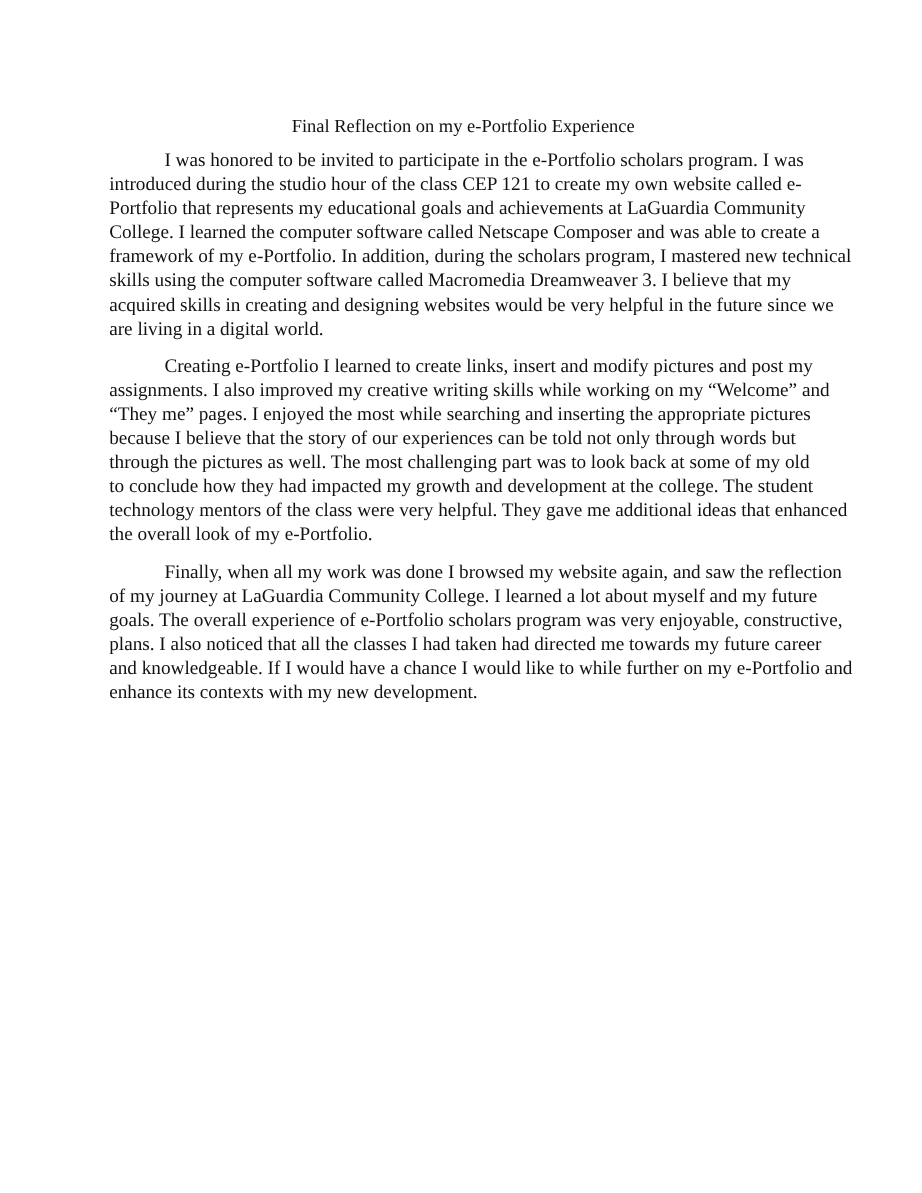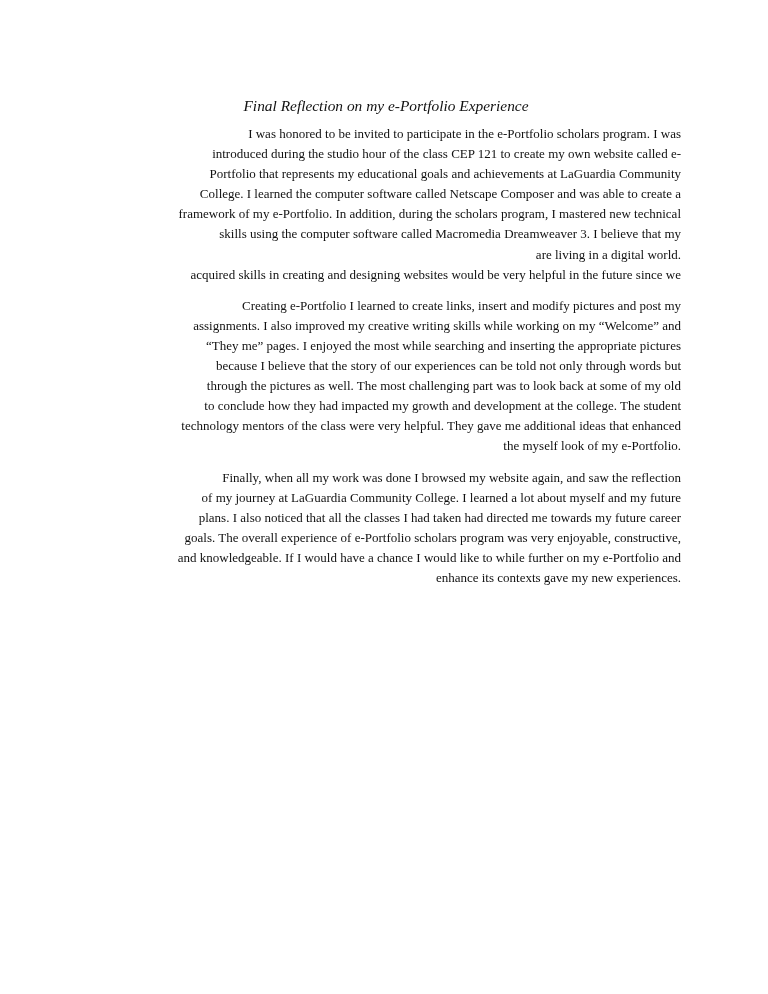--- a/index.html
+++ b/index.html
@@ -20,28 +20,27 @@
       left: 91px;
       top: 96px;
       width: 590px;
     }
     .title {
       text-align: center;
       font-size: 15.4px;
       line-height: 20px;
       margin: 0 0 8px 0;
       font-weight: normal;
-      font-style: italic;
     }
     .para {
-      font-size: 13px;
+      font-size: 16px;
       line-height: 20.1px;
       text-indent: 46px;
       margin: 0 0 11px 0;
-      text-align: right;
+      text-align: left;
       white-space: normal;
     }
     .para .line {
       display: block;
       white-space: nowrap;
     }
     .para .line.first {
       padding-left: 46px;
     }
     .para.lines {
@@ -54,36 +53,36 @@
 <div class="page">
   <h1 class="title">Final Reflection on my e-Portfolio Experience</h1>
 
   <p class="para lines">
     <span class="line first">I was honored to be invited to participate in the e-Portfolio scholars program.  I was</span>
     <span class="line">introduced during the studio hour of the class CEP 121 to create my own website called e-</span>
     <span class="line">Portfolio that represents my educational goals and achievements at LaGuardia Community</span>
     <span class="line">College.  I learned the computer software called Netscape Composer and was able to create a</span>
     <span class="line">framework of my e-Portfolio.  In addition, during the scholars program, I mastered new technical</span>
     <span class="line">skills using the computer software called Macromedia Dreamweaver 3.  I believe that my</span>
+    <span class="line">acquired skills in creating and designing websites would be very helpful in the future since we</span>
     <span class="line">are living in a digital world.</span>
-    <span class="line">acquired skills in creating and designing websites would be very helpful in the future since we</span>
   </p>
 
   <p class="para lines">
     <span class="line first">Creating e-Portfolio I learned to create links, insert and modify pictures and post my</span>
     <span class="line">assignments.  I also improved my creative writing skills while working on my “Welcome” and</span>
     <span class="line">“They me” pages.  I enjoyed the most while searching and inserting the appropriate pictures</span>
     <span class="line">because I believe that the story of our experiences can be told not only through words but</span>
     <span class="line">through the pictures as well.  The most challenging part was to look back at some of my old</span>
     <span class="line">to conclude how they had impacted my growth and development at the college.  The student</span>
     <span class="line">technology mentors of the class were very helpful. They gave me additional ideas that enhanced</span>
-    <span class="line">the myself look of my e-Portfolio.</span>
+    <span class="line">the overall look of my e-Portfolio.</span>
   </p>
 
   <p class="para lines">
     <span class="line first">Finally, when all my work was done I browsed my website again, and saw the reflection</span>
     <span class="line">of my journey at LaGuardia Community College.  I learned a lot about myself and my future</span>
+    <span class="line">goals.  The overall experience of e-Portfolio scholars program was very enjoyable, constructive,</span>
     <span class="line">plans.  I also noticed that all the classes I had taken had directed me towards my future career</span>
-    <span class="line">goals.  The overall experience of e-Portfolio scholars program was very enjoyable, constructive,</span>
     <span class="line">and knowledgeable.  If I would have a chance I would like to while further on my e-Portfolio and</span>
-    <span class="line">enhance its contexts gave my new experiences.</span>
+    <span class="line">enhance its contexts with my new development.</span>
   </p>
 </div>
 
 </body></html>

